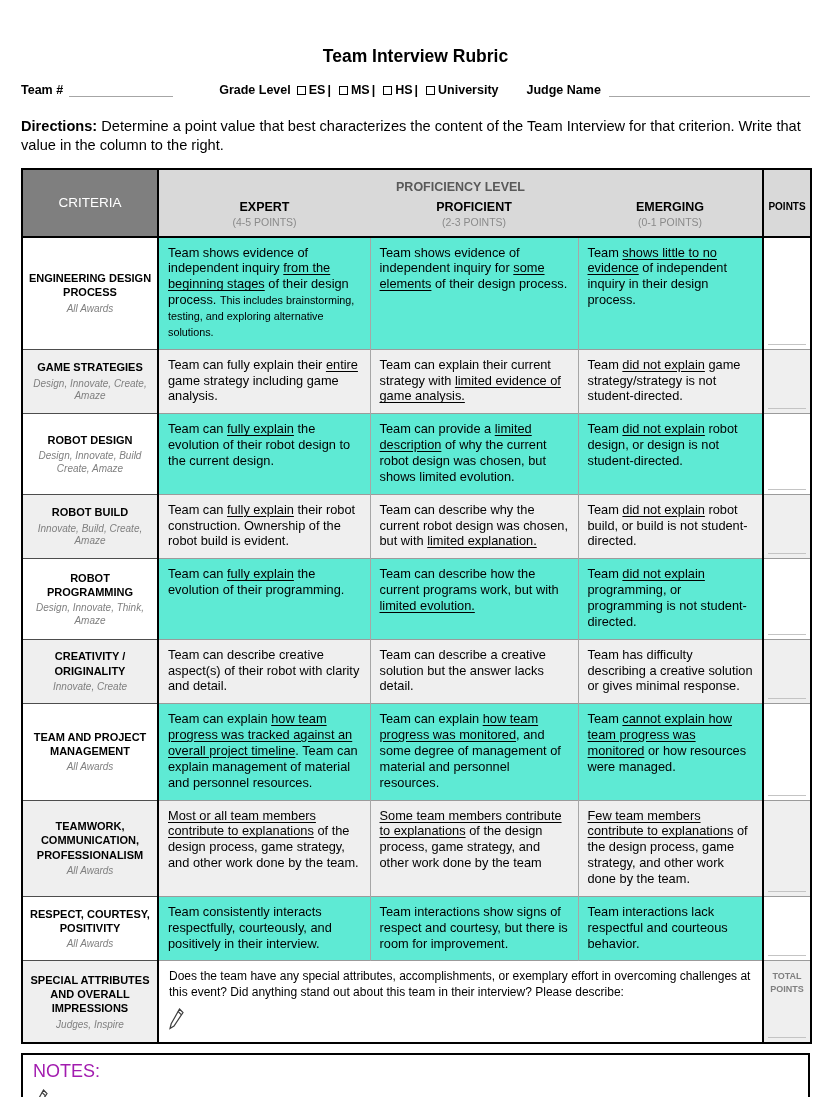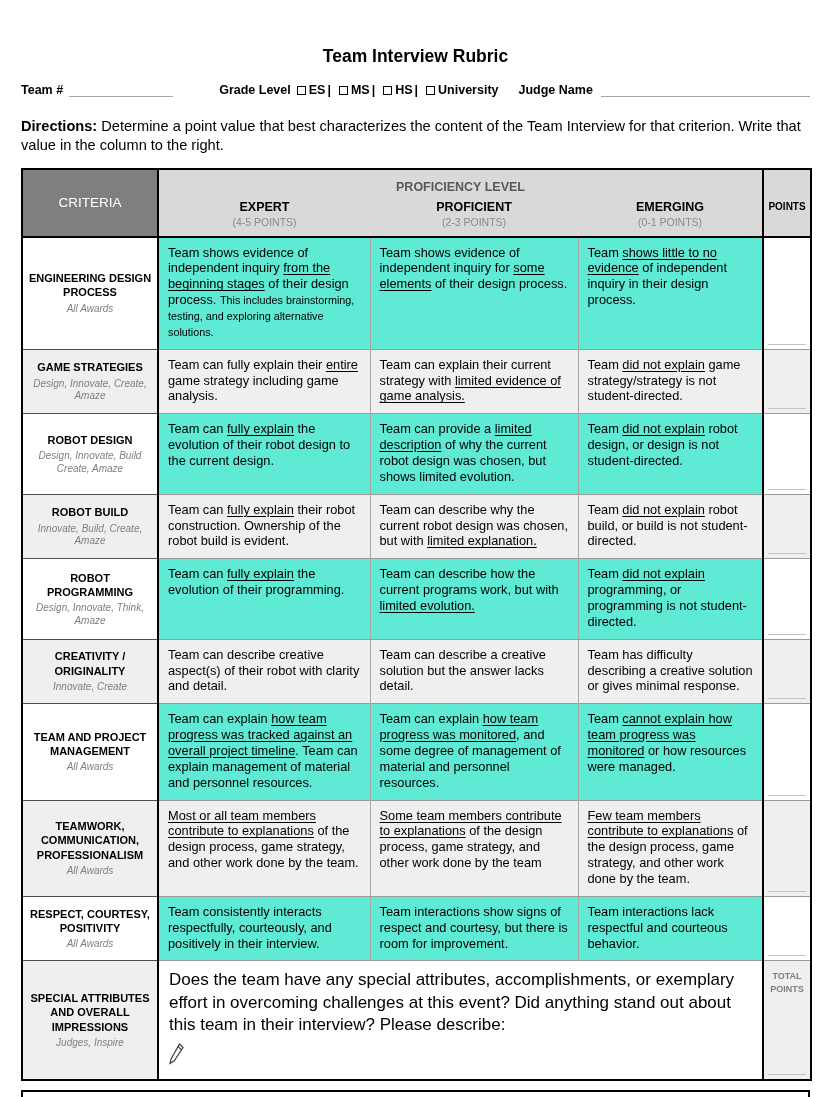--- a/index.html
+++ b/index.html
@@ -11,21 +11,21 @@
   }
   .page { width: 789px; margin: 0 auto; padding-top: 46px; }
 
   
   .doc-title { text-align: center; font-size: 17.5px; font-weight: bold; margin: 0 0 16px 0; }
   .id-line { display: flex; align-items: flex-end; font-size: 12.5px; font-weight: bold; margin-bottom: 20px; }
   .fill-line { display: inline-block; border-bottom: 1px solid #a6a6a6; height: 14px; }
   .team-line { width: 104px; margin-left: 6px; }
   .judge-line { flex: 1; margin-left: 8px; }
   .grade-block { margin-left: 46px; white-space: nowrap; }
-  .judge-label { margin-left: 20px; }
+  .judge-label { margin-left: 28px; }
   .checkbox {
     display: inline-block; width: 9px; height: 9px;
     border: 1.6px solid #000; margin: 0 3px 0 6px; vertical-align: -1px;
   }
   .grade-sep { padding: 0 2px; }
 
   .directions { font-size: 14.6px; line-height: 1.32; margin: 0 0 12px 0; }
   .directions b { font-weight: bold; }
 
   
@@ -76,21 +76,21 @@
   .write-line {
     position: absolute; bottom: 4px; left: 50%; transform: translateX(-50%);
     width: 38px; border-bottom: 1.5px solid #c4c4c4;
   }
   tr.shaded th.crit, tr.shaded td.desc, tr.shaded td.pts { background: #efefef; }
 
   
   tr.special th.crit { background: #efefef; }
   td.special-desc {
     background: #fff; border-top: 1px solid #9b9b9b;
-    font-size: 17px; line-height: 1.3; padding: 8px 10px; height: 82px;
+    font-size: 12px; line-height: 1.3; padding: 8px 10px; height: 82px;
   }
   td.pts-total {
     background: #efefef; border-left: 2px solid #000; border-top: 1px solid #9b9b9b;
     position: relative; text-align: center;
   }
   .total-label { font-size: 9px; font-weight: bold; color: #7f7f7f; line-height: 1.35; padding-top: 8px; }
 
   .pencil { margin-top: 6px; }
 
   

